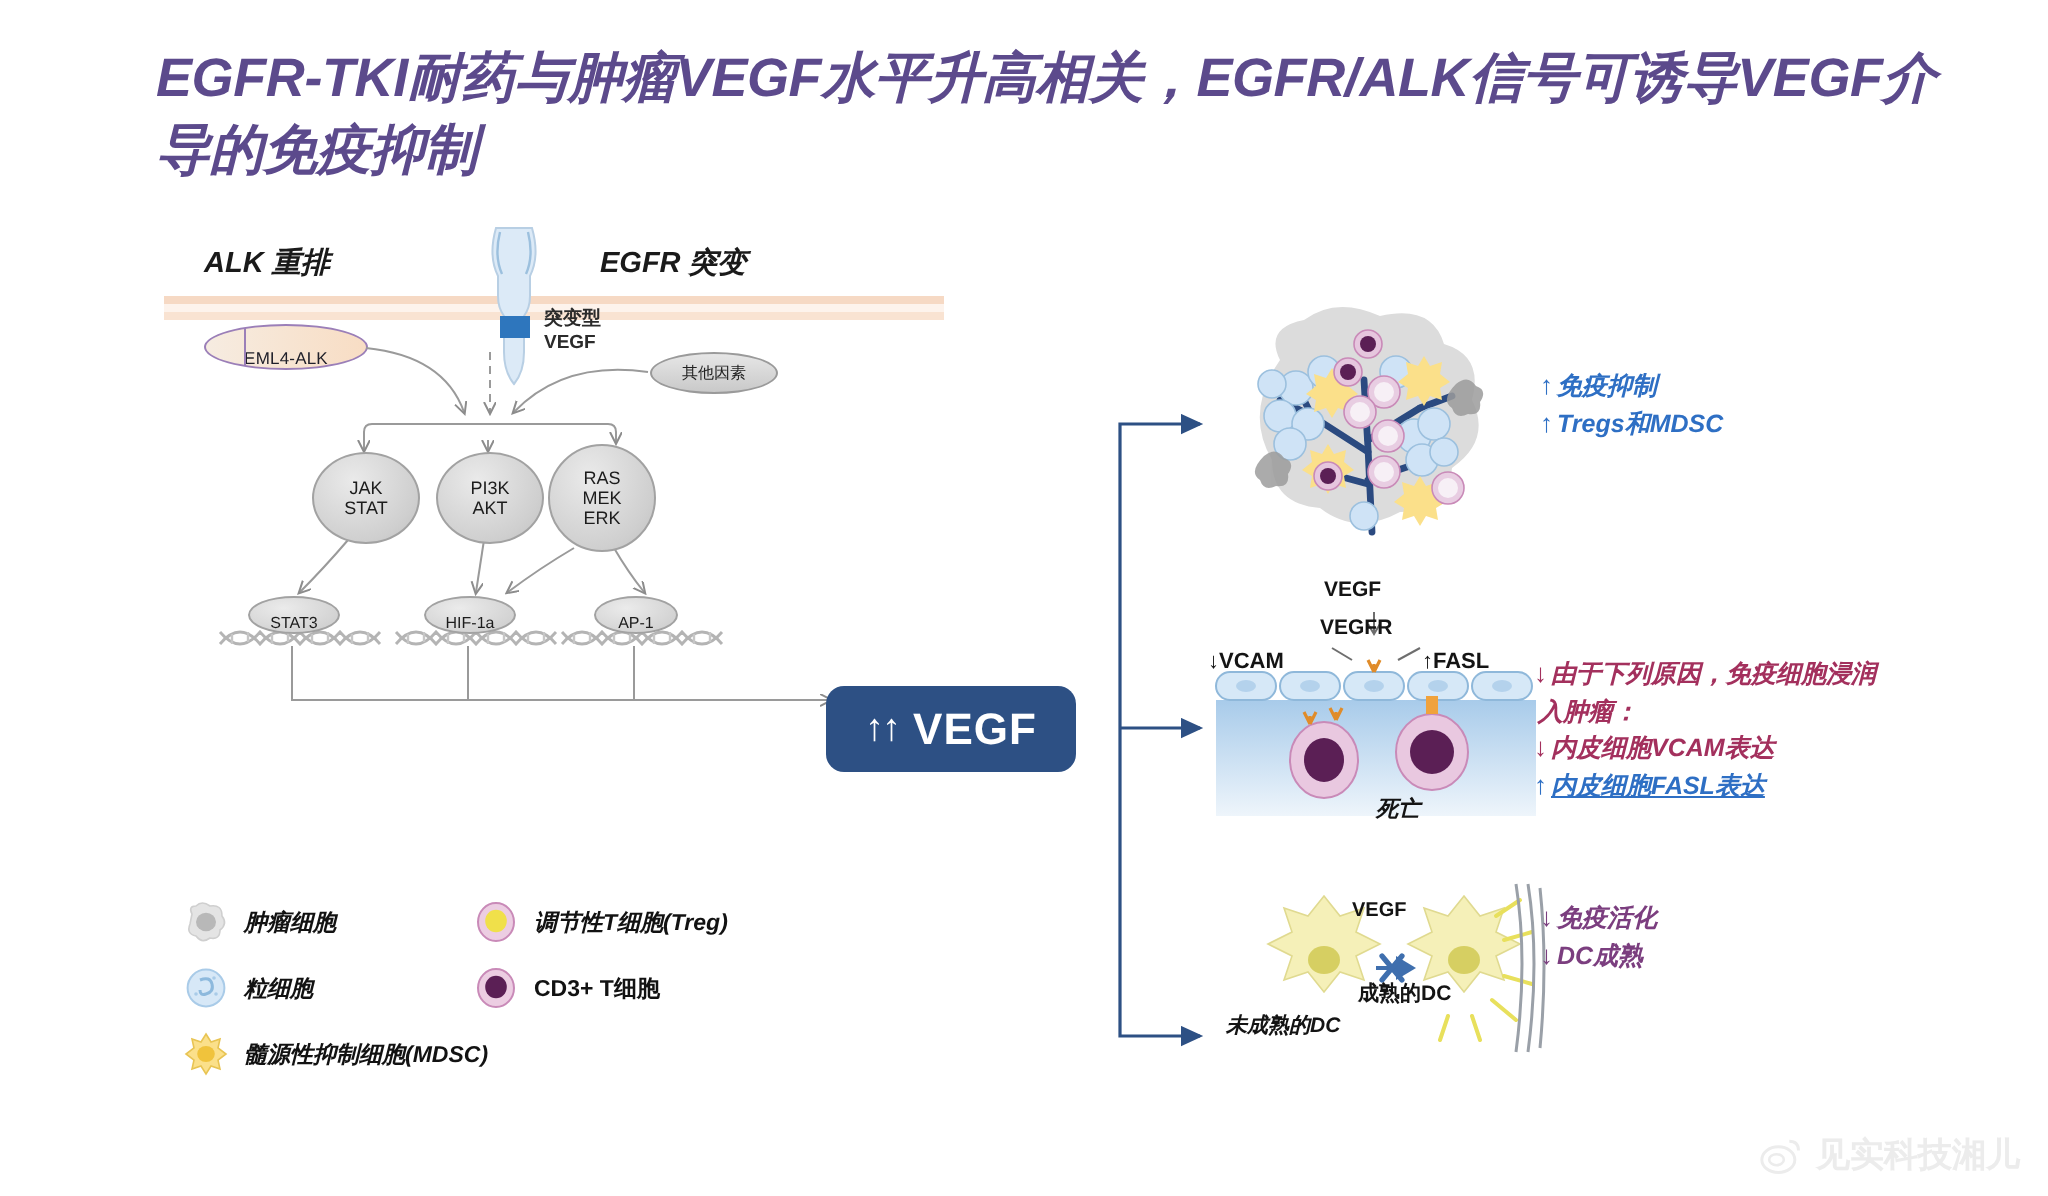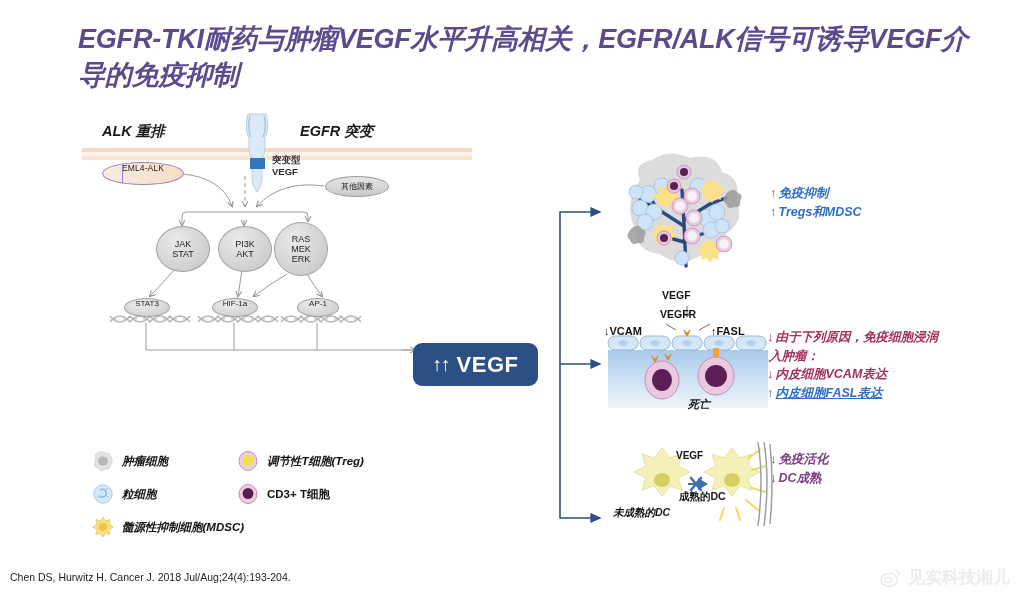--- a/index.html
+++ b/index.html
@@ -67,21 +67,21 @@
     position: absolute; left: 190px; top: 36px;
     font-size: 9.5px; color: #2b2b2b; line-height: 1.25;
     font-weight: 600;
   }
   .eml4 {
     position: absolute; left: 20px; top: 44px;
     width: 80px; height: 21px;
     border: 1.2px solid #9b7fb8;
     border-radius: 50%;
     background: linear-gradient(90deg,#f6ece1 0%, #f8ddc4 100%);
-    display: flex; align-items: flex-start; justify-content: center;
+    display: flex; align-items: flex-end; justify-content: center;
   }
   .eml4 span { font-size: 8.5px; color: #20202a; letter-spacing: 0.1px; }
   .eml4:after {
     content: ""; position: absolute; left: 19px; top: 1px;
     width: 1px; height: 19px; background: #9b7fb8;
   }
   .other {
     position: absolute; left: 243px; top: 58px;
     width: 62px; height: 19px;
     border: 1px solid #9a9a9a;
@@ -104,21 +104,21 @@
   .kin span { font-size: 9px; }
   .k-jak  { left: 74px;  top: 108px; width: 52px; height: 44px; }
   .k-pi3k { left: 136px; top: 108px; width: 52px; height: 44px; }
   .k-ras  { left: 192px; top: 104px; width: 52px; height: 52px; }
 
   .tf {
     position: absolute;
     border: 1px solid #a2a2a2;
     border-radius: 50%;
     background: radial-gradient(ellipse at 38% 30%, #ebebeb 0%, #d2d2d2 75%);
-    display: flex; align-items: flex-start; justify-content: center;
+    display: flex; align-items: flex-end; justify-content: center;
     color: #1c1c1c; z-index: 3;
   }
   .tf span { font-size: 8px; }
   .t-stat3 { left: 42px;  top: 180px; width: 44px; height: 17px; }
   .t-hif   { left: 130px; top: 180px; width: 44px; height: 17px; }
   .t-ap1   { left: 215px; top: 180px; width: 40px; height: 17px; }
 
   .dna { position: absolute; z-index: 2; }
   .d1 { left: 26px;  top: 190px; }
   .d2 { left: 114px; top: 190px; }
@@ -575,21 +575,20 @@
     <div>
       <span class="ar">↓</span>
       <span class="tx">免疫活化</span>
     </div>
     <div>
       <span class="ar">↓</span>
       <span class="tx">DC成熟</span>
     </div>
   </div>
 
-  <div class="cite">Chen DS, Hurwitz H. Cancer J. 2018 Jul/Aug;24(4):193-204.</div>
 
   <div class="watermark">
     <svg class="wm-ico" viewBox="0 0 24 24">
       <ellipse cx="10" cy="14" rx="9" ry="7" fill="none" stroke="#ececec" stroke-width="1.6"></ellipse>
       <ellipse cx="9" cy="14" rx="4" ry="3" fill="none" stroke="#ececec" stroke-width="1.4"></ellipse>
       <path d="M16 4 q5 0 5 5" fill="none" stroke="#ececec" stroke-width="1.6"></path>
     </svg>
     <span>见实科技湘儿</span>
   </div>
 

